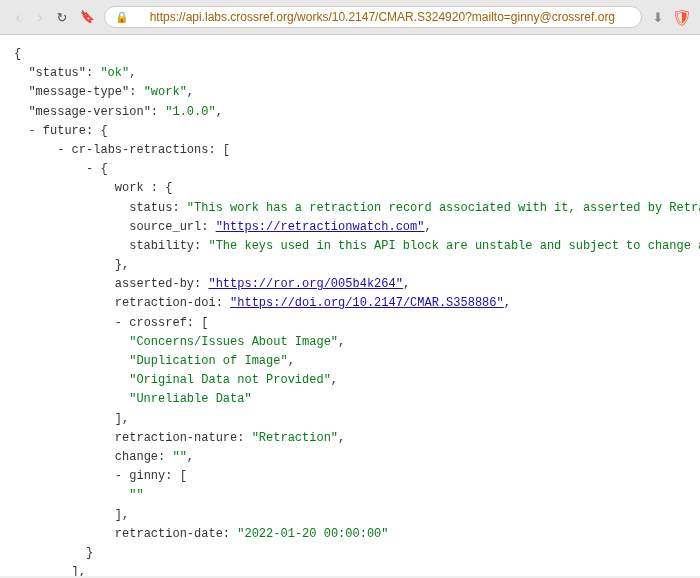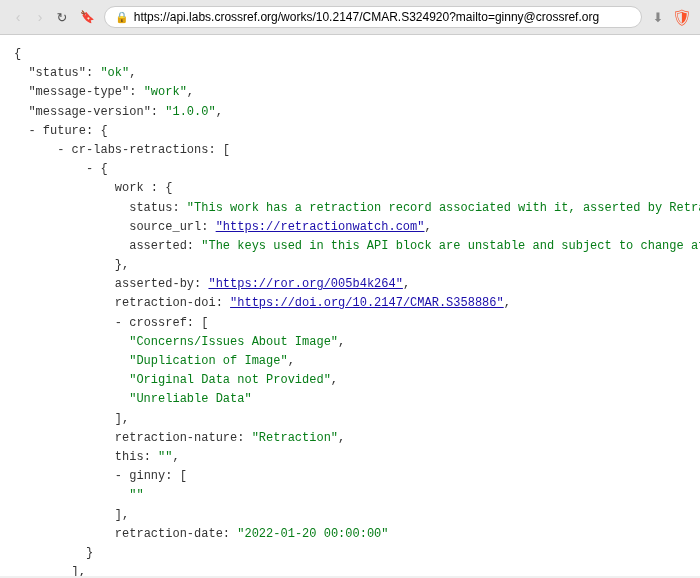--- a/index.html
+++ b/index.html
@@ -83,22 +83,23 @@
     .lock-icon {
       color: #888;
       font-size: 11px;
     }
 
     .address-bar {
       flex: 1;
       border: none;
       outline: none;
       font-size: 12px;
-      color: #000000;
+      color: #a16207;
       background: transparent;
+      text-align: center;
     }
 
     .browser-actions {
       display: flex;
       gap: 4px;
       align-items: center;
     }
 
     .action-btn {
       width: 20px;
@@ -166,32 +167,32 @@
     <div class="json-view"><span class="punct">{</span>
   <span class="key">"status"</span><span class="punct">: </span><span class="string-val">"ok"</span><span class="punct">,</span>
   <span class="key">"message-type"</span><span class="punct">: </span><span class="string-val">"work"</span><span class="punct">,</span>
   <span class="key">"message-version"</span><span class="punct">: </span><span class="string-val">"1.0.0"</span><span class="punct">,</span>
   <span class="key">- future</span><span class="punct">: {</span>
       <span class="key">- cr-labs-retractions</span><span class="punct">: [</span>
           <span class="punct">- {</span>
               <span class="key">work :</span><span class="punct"> {</span>
                 <span class="key">status</span><span class="punct">: </span><span class="string-val">"This work has a retraction record associated with it, asserted by Retraction Watch."</span>
                 <span class="key">source_url</span><span class="punct">: </span><a class="link-val">"https://retractionwatch.com"</a><span class="punct">,</span>
-                <span class="key">asserted</span><span class="punct">: </span><span class="string-val">"The keys used in this API block are unstable and subject to change at any future time."</span>
+                <span class="key">stability</span><span class="punct">: </span><span class="string-val">"The keys used in this API block are unstable and subject to change at any future time."</span>
               <span class="punct">},</span>
               <span class="key">asserted-by</span><span class="punct">: </span><a class="link-val">"https://ror.org/005b4k264"</a><span class="punct">,</span>
               <span class="key">retraction-doi</span><span class="punct">: </span><a class="link-val">"https://doi.org/10.2147/CMAR.S358886"</a><span class="punct">,</span>
               <span class="key">- crossref</span><span class="punct">: [</span>
                 <span class="string-val">"Concerns/Issues About Image"</span><span class="punct">,</span>
                 <span class="string-val">"Duplication of Image"</span><span class="punct">,</span>
                 <span class="string-val">"Original Data not Provided"</span><span class="punct">,</span>
                 <span class="string-val">"Unreliable Data"</span>
               <span class="punct">],</span>
               <span class="key">retraction-nature</span><span class="punct">: </span><span class="string-val">"Retraction"</span><span class="punct">,</span>
-              <span class="key">this</span><span class="punct">: </span><span class="string-val">""</span><span class="punct">,</span>
+              <span class="key">change</span><span class="punct">: </span><span class="string-val">""</span><span class="punct">,</span>
               <span class="key">- ginny</span><span class="punct">: [</span>
                 <span class="string-val">""</span>
               <span class="punct">],</span>
               <span class="key">retraction-date</span><span class="punct">: </span><span class="string-val">"2022-01-20 00:00:00"</span>
           <span class="punct">}</span>
         <span class="punct">],</span>
       
       
           
               

